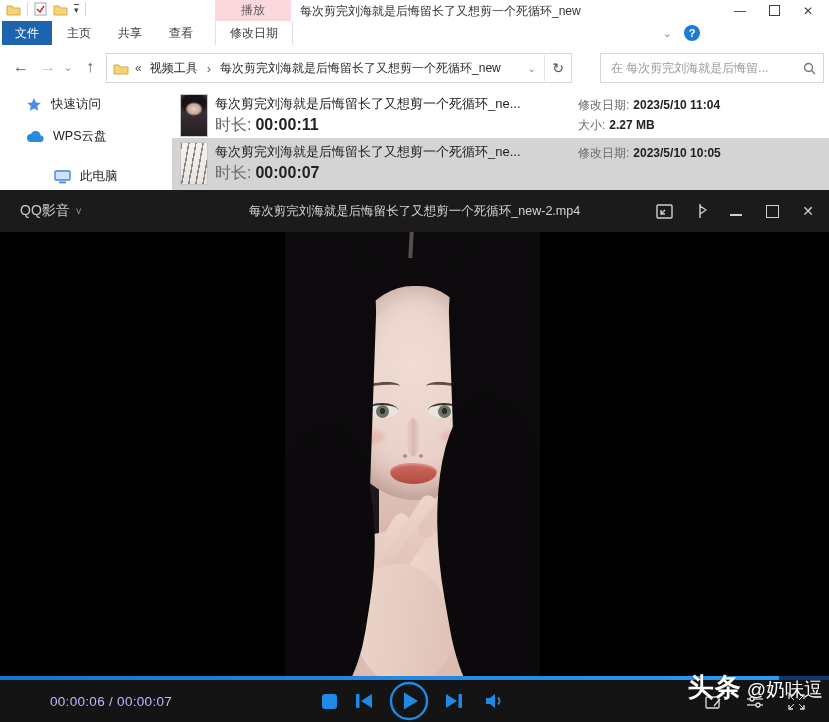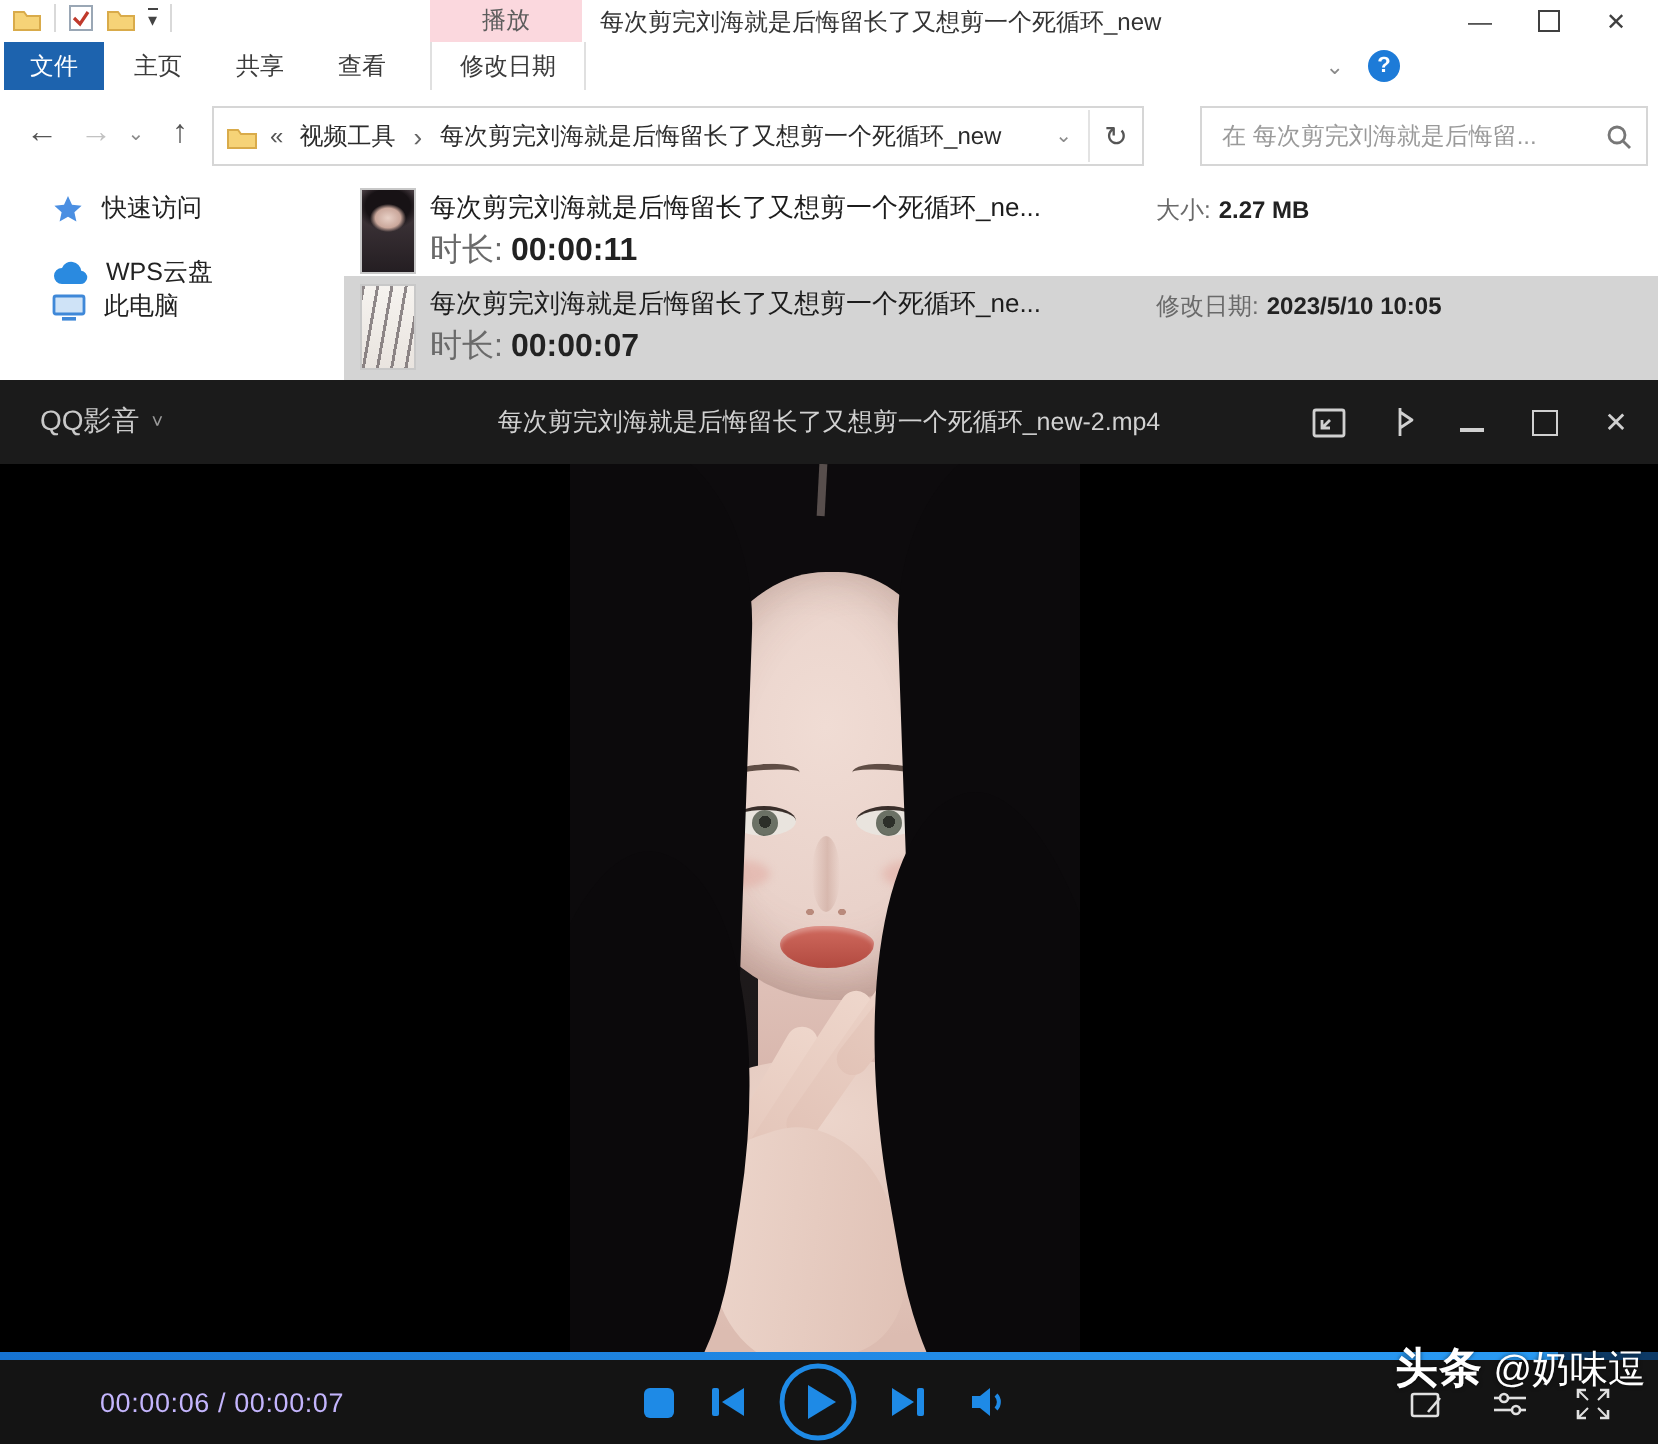--- a/index.html
+++ b/index.html
@@ -49,21 +49,21 @@
                        display:flex;align-items:center;justify-content:center;color:#555;font-size:14px;}
   .searchbox{position:absolute;left:600px;top:7px;width:222px;height:28px;border:1px solid #d6d6d6;
              display:flex;align-items:center;background:#fff;}
   .searchbox input{flex:1;border:0;outline:0;margin-left:8px;font-size:12px;color:#ec4899;
                    font-family:"Liberation Sans",sans-serif;min-width:0;}
   .searchbox input::placeholder{color:#9a9a9a;opacity:1;}
   .searchbox .mag{flex:0 0 auto;margin:0 7px;}
   .mainarea{position:absolute;left:0;top:88px;width:829px;height:102px;background:#fff;}
   .sidebar{position:absolute;left:0;top:0;width:172px;height:102px;}
   .side-item{position:absolute;left:26px;display:flex;align-items:center;gap:9px;font-size:12.5px;color:#222;}
-  .side-0{top:8px;} .side-1{top:40px;} .side-2{top:57px;}
+  .side-0{top:8px;} .side-1{top:40px;} .side-2{top:80px;margin-left:28px;}
   .filelist{position:absolute;left:172px;top:0;width:657px;height:102px;}
   .filerow{position:absolute;left:0;width:657px;height:48px;}
   .row-0{top:2px;} .row-1{top:50px;height:52px;background:#d4d4d4;}
   .thumb{position:absolute;left:8px;top:4px;width:26px;height:41px;border:1px solid #c8c8c8;}
   .thumb1{background:
      radial-gradient(9px 7px at 13px 14px,#e8d0c6 0%,#caa79b 70%,transparent 100%),
      radial-gradient(16px 12px at 13px 8px,#171215 0%,#171215 70%,transparent 100%),
      linear-gradient(#473c41,#241e22);}
   .thumb2{background:
      repeating-linear-gradient(100deg,rgba(60,50,55,.55) 0 1.5px,transparent 1.5px 7px),
@@ -144,21 +144,21 @@
   .played{position:absolute;left:0;top:0;height:4px;background:linear-gradient(90deg,#1673d2,#2a9bf4);}
   .controls{position:absolute;left:0;top:490px;width:829px;height:42px;background:#141414;}
   .time{position:absolute;left:50px;top:0;height:42px;display:flex;align-items:center;
         color:#c4b5fd;font-size:13.5px;letter-spacing:.3px;}
   .cbtn{position:absolute;top:0;height:42px;display:flex;align-items:center;justify-content:center;}
   .stopbtn{left:318px;width:22px;} .stopsq{width:15px;height:15px;border-radius:3px;background:#1e8ae6;}
   .prevbtn{left:352px;width:24px;} .playbtn{left:388px;width:42px;} .nextbtn{left:442px;width:24px;}
   .volbtn{left:482px;width:26px;}
   .wmark{position:absolute;right:6px;top:-10px;color:#fff;z-index:3;white-space:nowrap;
          text-shadow:0 0 2px rgba(0,0,0,.6);}
-  .wmark .wb{font-size:21px;font-weight:bold;letter-spacing:1px;}
+  .wmark .wb{font-size:26px;font-weight:bold;letter-spacing:1px;}
   .wmark .wh{font-size:19px;margin-left:5px;}
   .wicons{position:absolute;right:24px;top:14px;display:flex;gap:24px;z-index:2;}
 </style>
 </head>
 <body>
 
 <div class="stage">
 
   <section>
     <div class="titlebar">
@@ -247,20 +247,21 @@
           <span>此电脑</span>
         </div>
       </aside>
 
       <div class="filelist">
         <div class="filerow row-0">
           <div class="thumb thumb1"></div>
           <div class="fname">每次剪完刘海就是后悔留长了又想剪一个死循环_ne...</div>
           <div class="fmeta"><span>时长:</span><b>00:00:11</b></div>
           <div class="mcol">
+            <div><span>修改日期:</span><b>2023/5/10 11:04</b></div>
             <div><span>大小:</span><b>2.27 MB</b></div>
           </div>
         </div>
         <div class="filerow row-1">
           <div class="thumb thumb2"></div>
           <div class="fname">每次剪完刘海就是后悔留长了又想剪一个死循环_ne...</div>
           <div class="fmeta"><span>时长:</span><b>00:00:07</b></div>
           <div class="mcol">
             <div><span>修改日期:</span><b>2023/5/10 10:05</b></div>
           </div>

